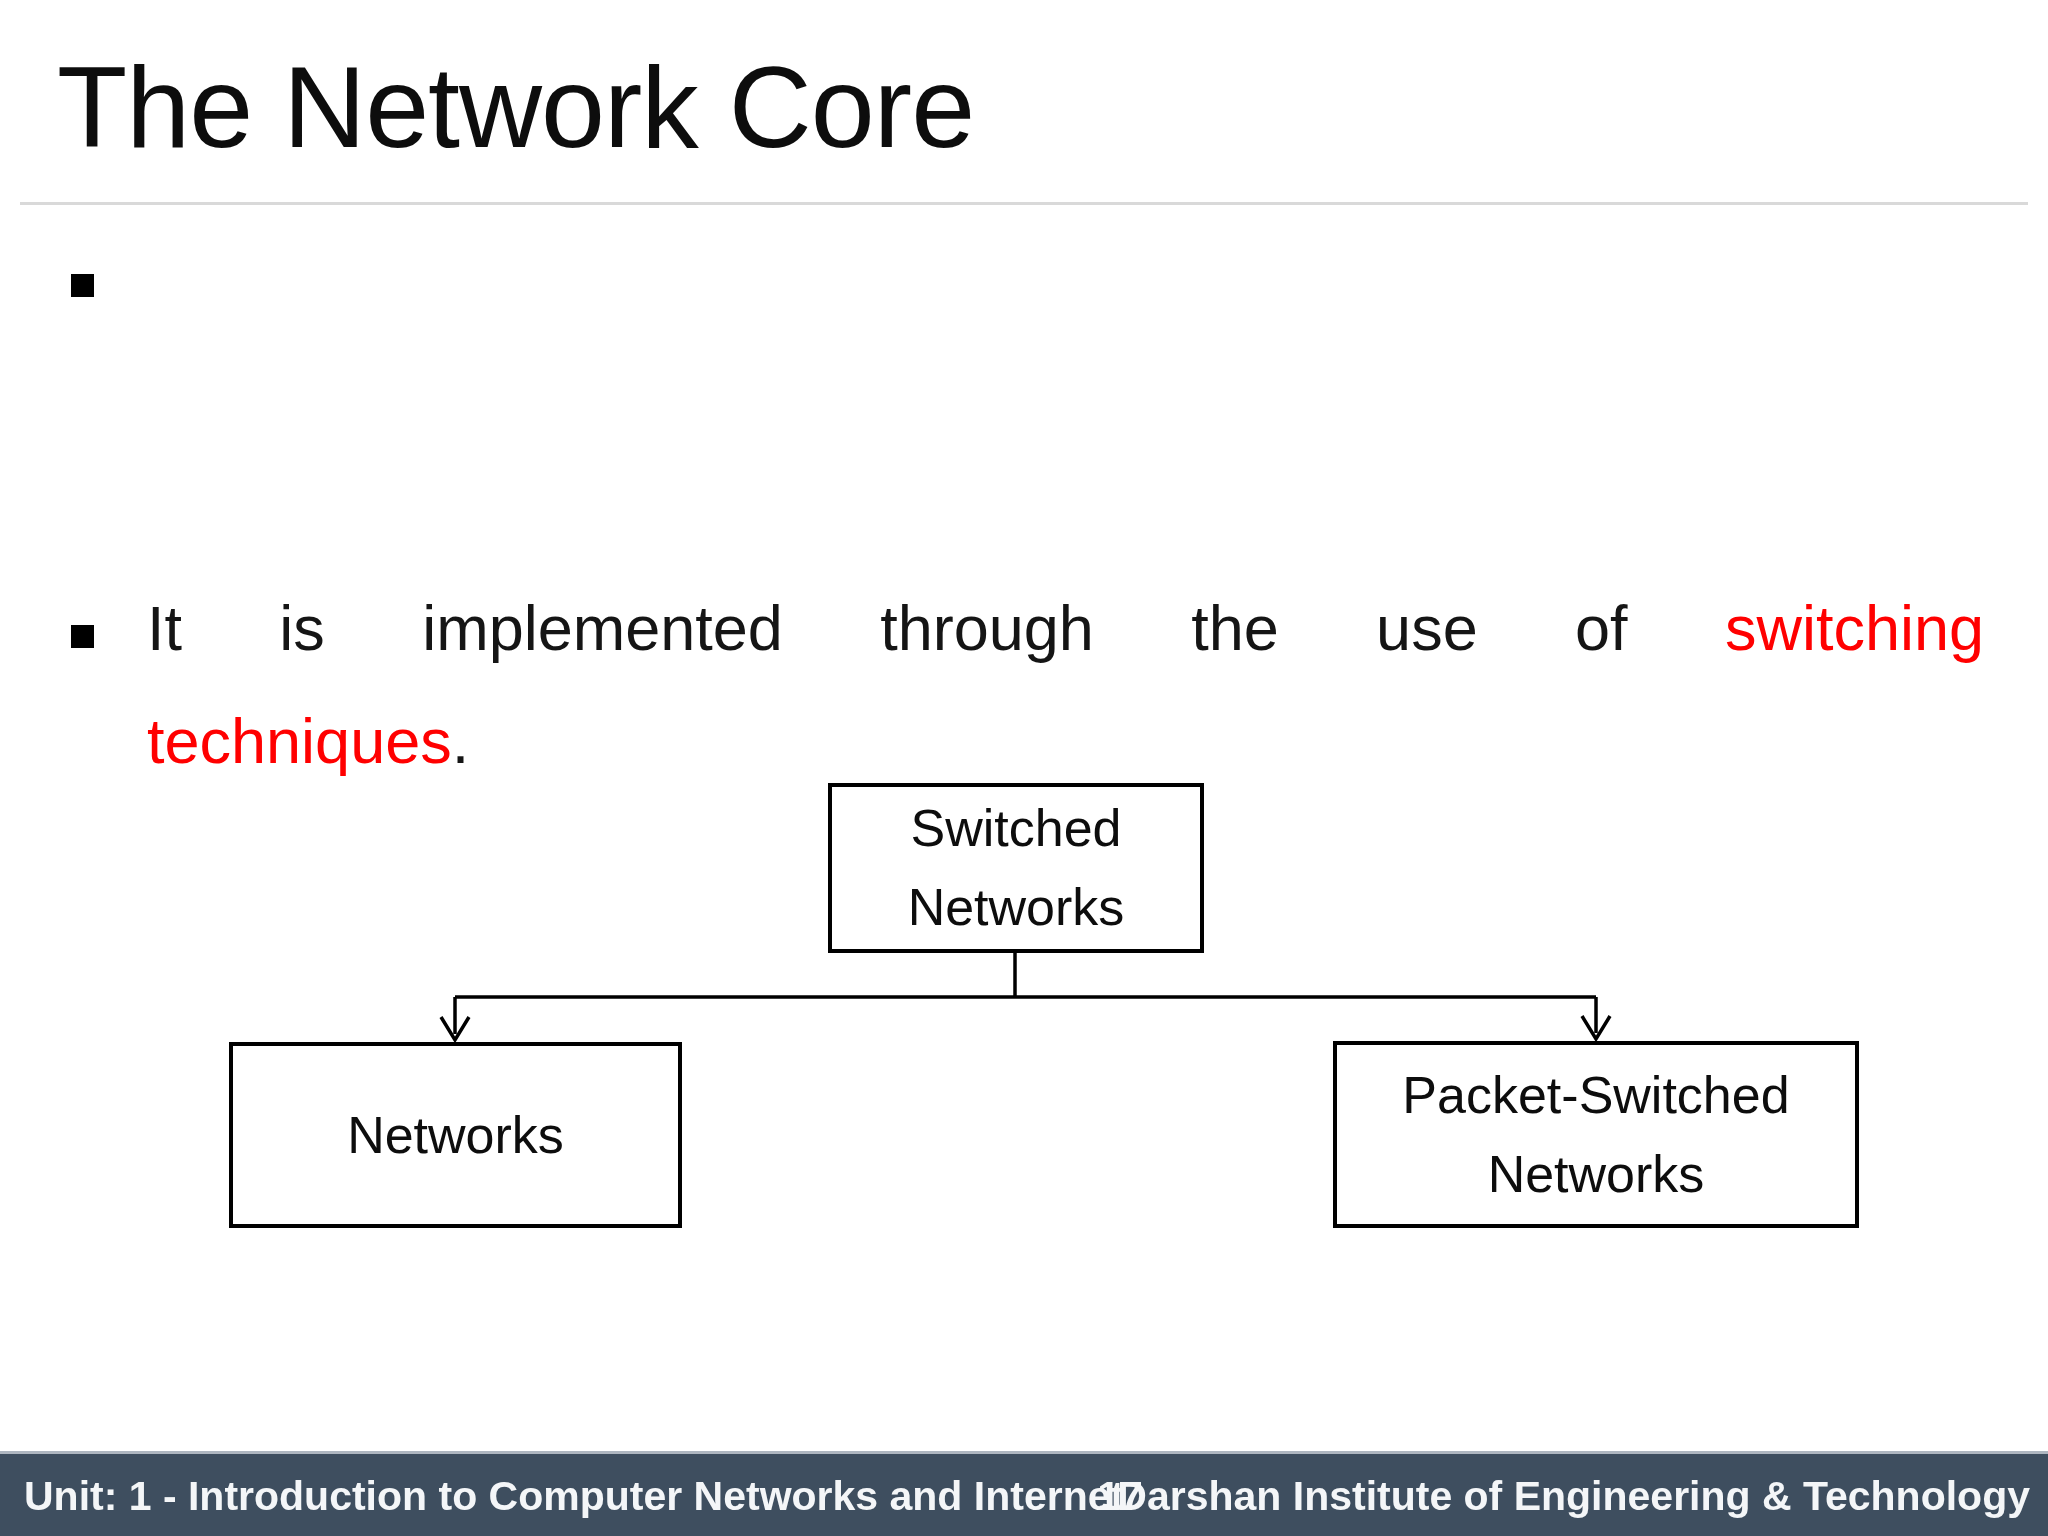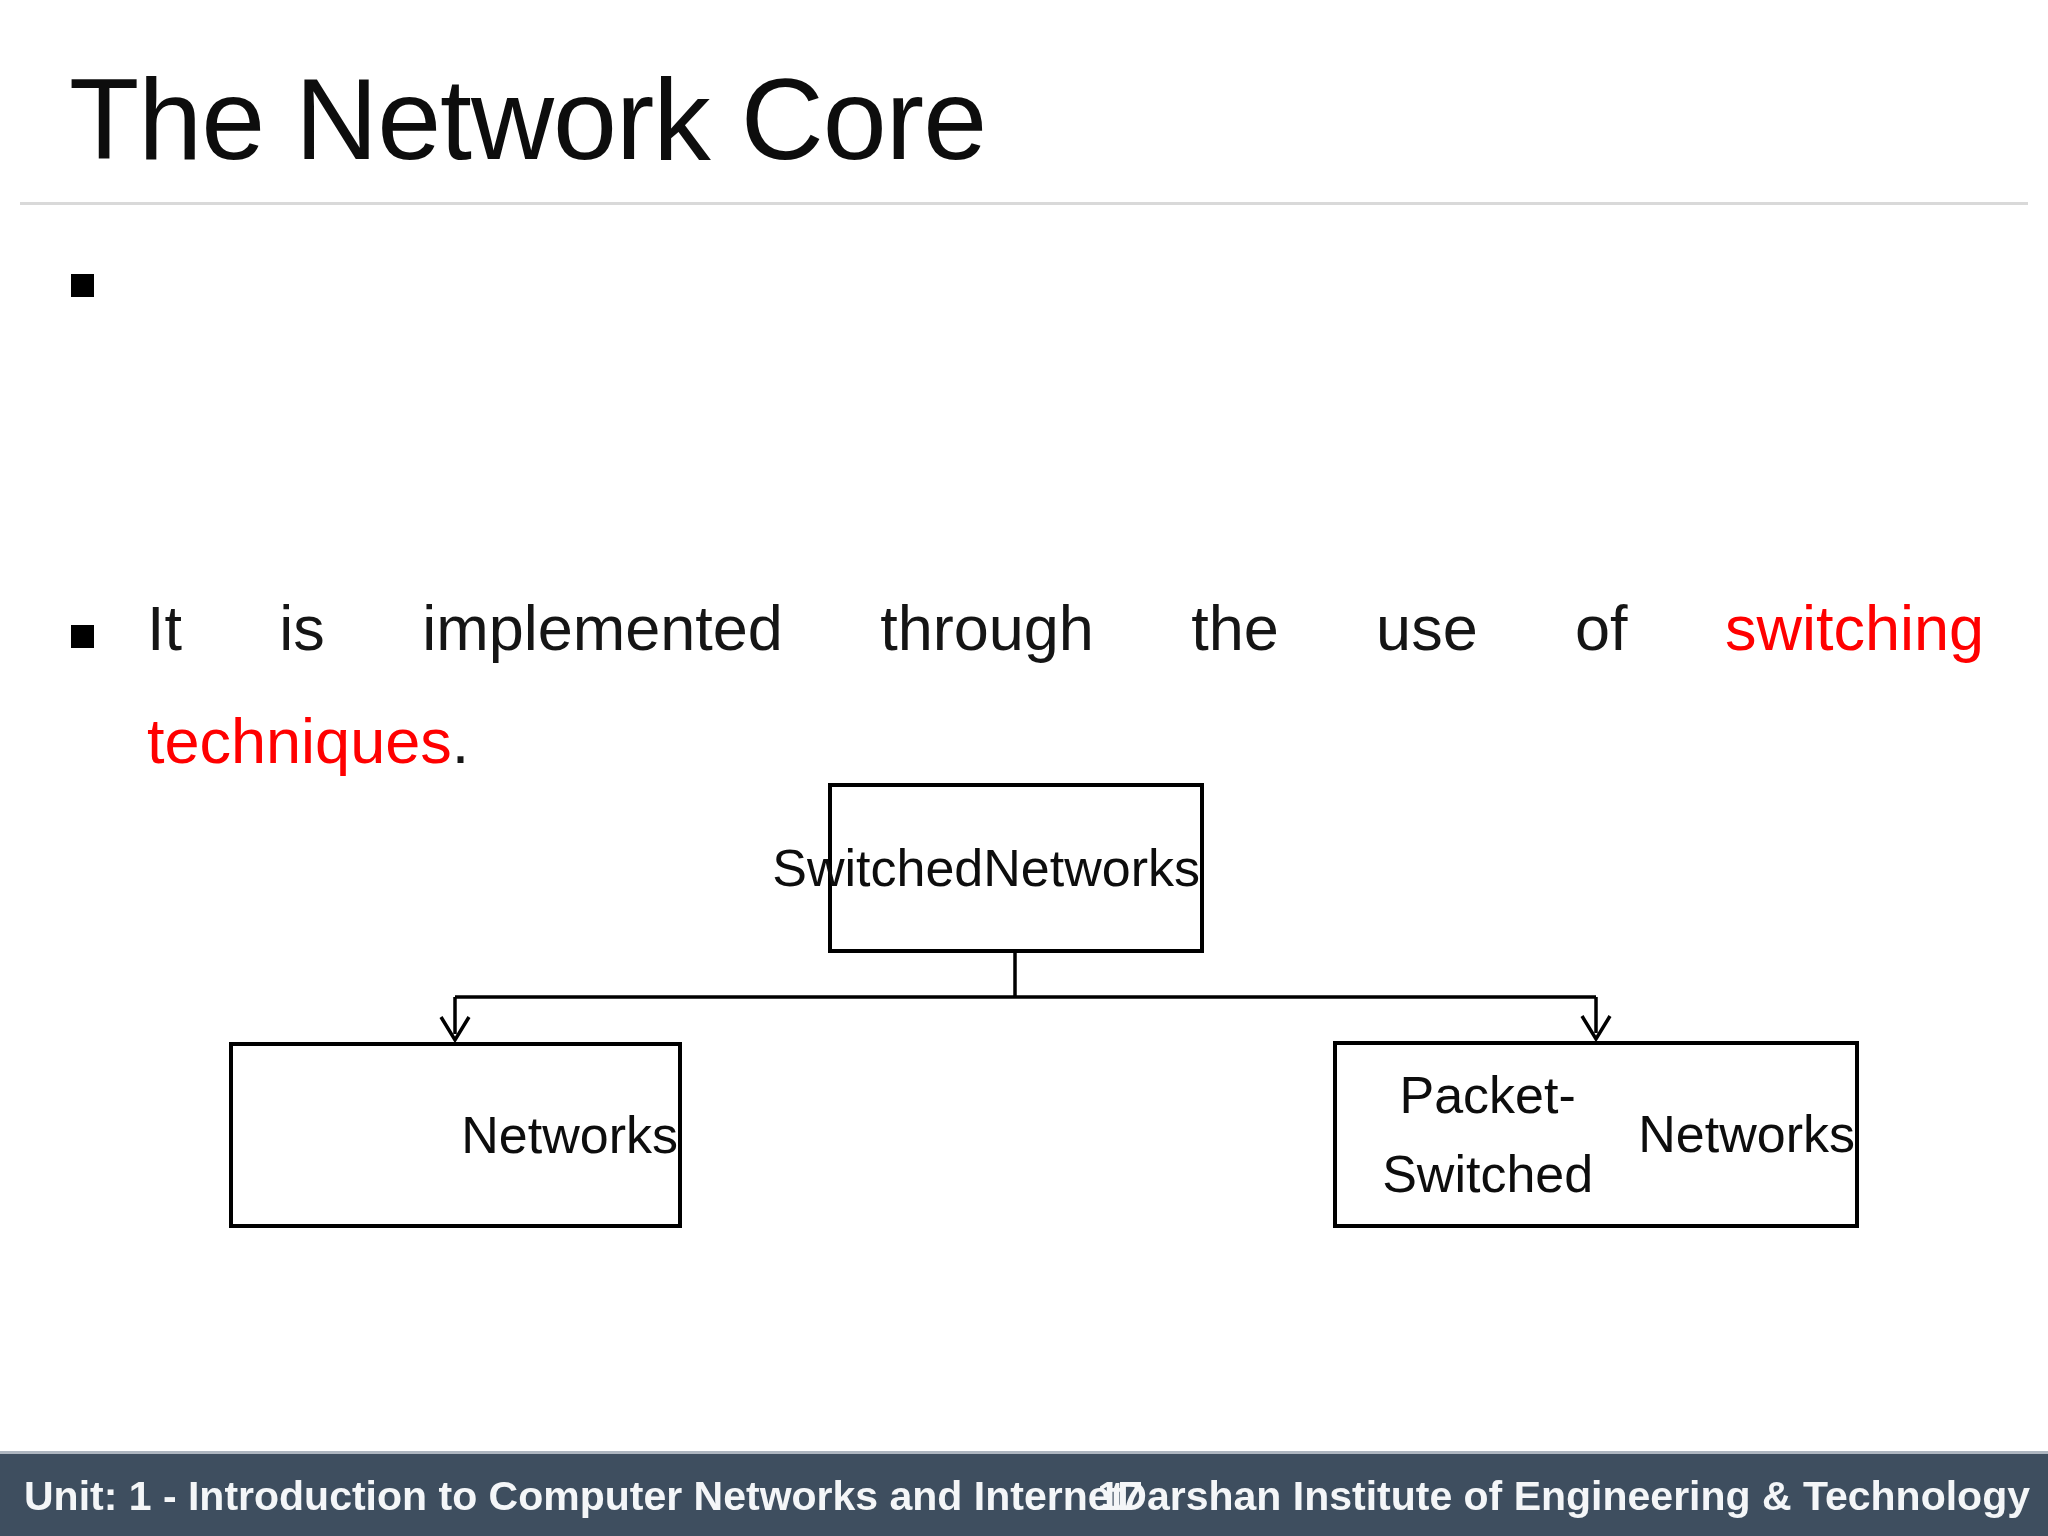--- a/index.html
+++ b/index.html
@@ -2,21 +2,21 @@
 <html><head>
 <meta charset="utf-8">
 <style>
   html,body{margin:0;padding:0;background:#888;}
   .page{
     position:relative;width:2048px;height:1536px;background:#ffffff;
     overflow:hidden;font-family:"Liberation Sans",sans-serif;color:#111;
   }
   
   .slide-title{
-    position:absolute;left:57px;top:44px;margin:12px;
+    position:absolute;left:57px;top:44px;margin:0;
     font-size:115px;font-weight:400;line-height:1.1;color:#0d0d0d;
     letter-spacing:-1px;white-space:nowrap;
   }
   .title-divider{
     position:absolute;left:20px;top:202px;width:2008px;height:3px;
     background:#d9d9d9;
   }
   
   .bullet-square{
     position:absolute;width:23px;height:23px;background:#000;
@@ -27,21 +27,21 @@
     position:absolute;left:147px;width:1837px;
     font-size:63px;line-height:113px;color:#151515;
   }
   .para.p1{top:220px;}
   .para.p2{top:572px;}
   .para .line{width:100%;}
   .para .line.just{text-align:justify;text-align-last:justify;}
   
   .node{
     position:absolute;box-sizing:border-box;border:4px solid #000;background:#fff;
-    display:flex;align-items:center;justify-content:flex-end;
+    display:flex;flex-direction:column;align-items:center;justify-content:center;
     font-size:52px;line-height:79px;color:#0d0d0d;text-align:center;
   }
   .node.mid{left:828px;top:783px;width:376px;height:170px;}
   .node.leftbox{left:229px;top:1042px;width:453px;height:186px;}
   .node.rightbox{left:1333px;top:1041px;width:526px;height:187px;}
   .connectors{position:absolute;left:0;top:0;pointer-events:none;}
   
   .footer{
     position:absolute;left:0;top:1451px;width:2048px;height:85px;
     background:#3e4e5f;border-top:3px solid #aeb6c0;box-sizing:content-box;

